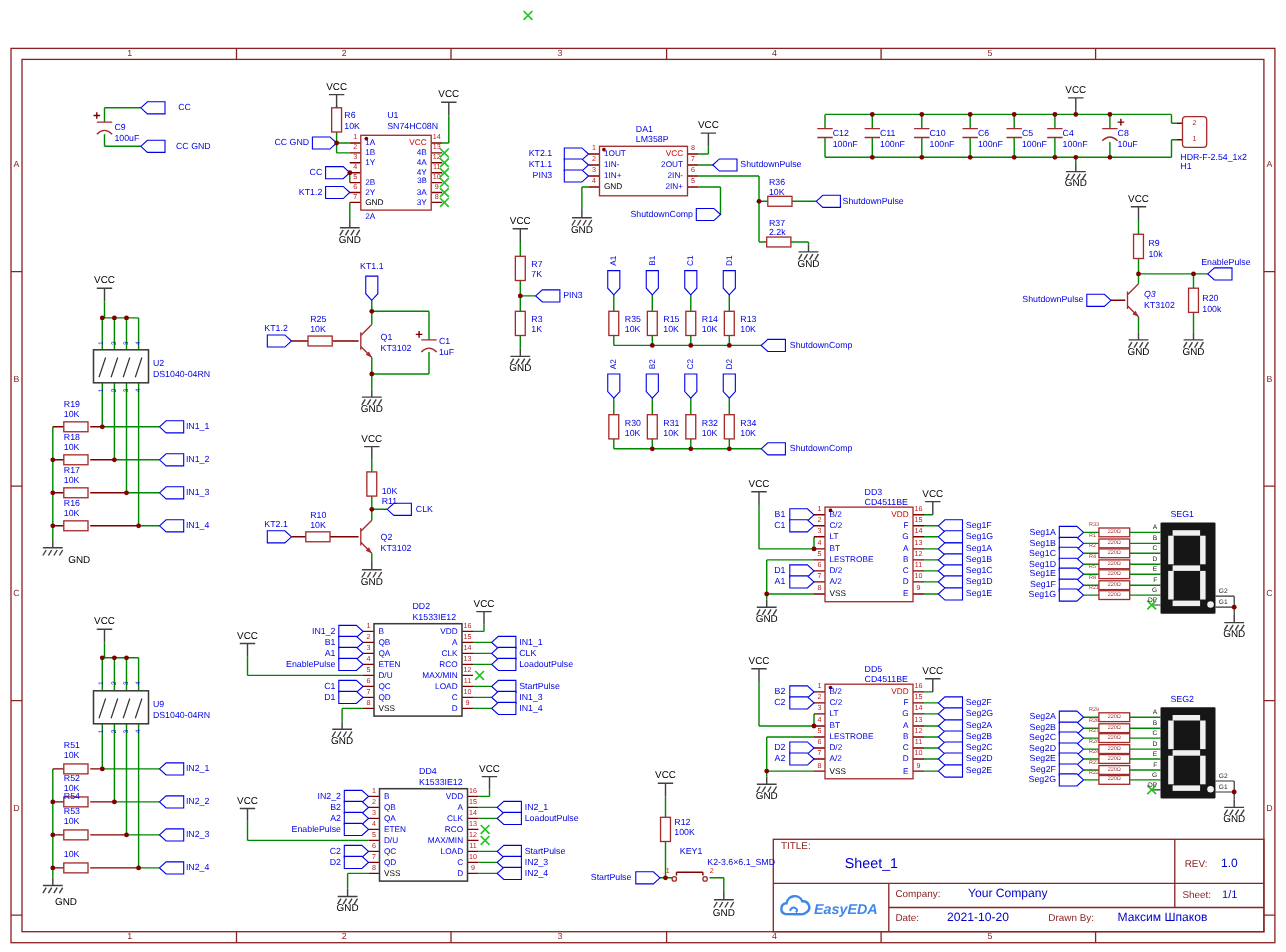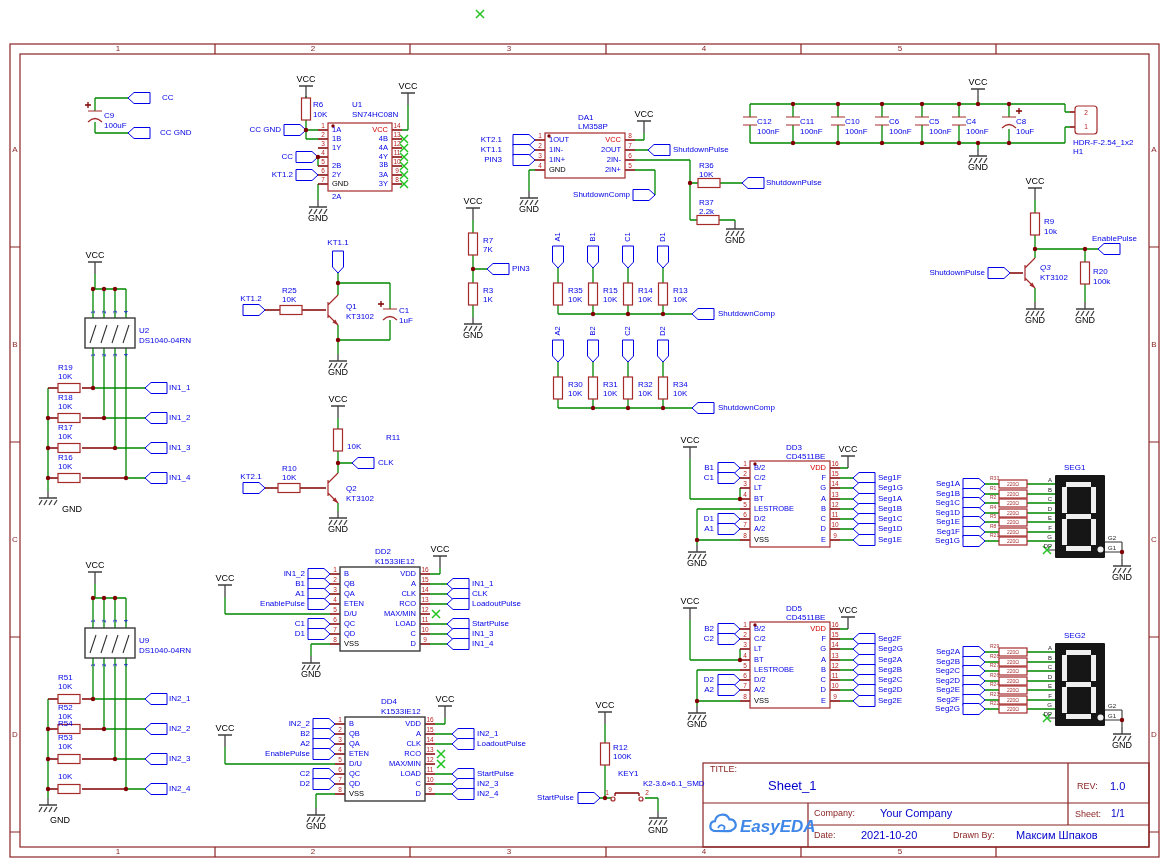--- a/index.html
+++ b/index.html
@@ -26,21 +26,21 @@
   .gx{stroke:#21c421;stroke-width:1.5;fill:none;}
   .fr{stroke:#8a2424;stroke-width:1.2;fill:none;}
   .dk{stroke:#3b3b3b;stroke-width:1.4;fill:none;}
   .dw{stroke:#333;stroke-width:1.1;fill:none;}
   .gv{stroke:#404040;stroke-width:1.3;fill:none;}
   .dot{fill:#800000;}
   .tbt{position:absolute;white-space:nowrap;line-height:1;}
   .tb-lbl{color:#8a2424;font-size:9px;}
   .tb-val{color:#0000cc;font-size:11px;}
   .tb-title{color:#0000cc;font-size:13px;}
-  .logo-txt{color:#3f87e8;font-size:17px;font-weight:bold;font-style:italic;}
+  .logo-txt{color:#3f87e8;font-size:13px;font-weight:bold;font-style:italic;}
 </style>
 </head>
 <body>
 
 <div id="sheet">
 
 <svg id="schematic-svg" width="1169" height="865" viewBox="0 0 1169 865" xmlns="http://www.w3.org/2000/svg">
   <defs>
     <path id="fL" d="M0 0 L6 -5.5 L22 -5.5 L22 5.5 L6 5.5 Z"></path>
     <path id="fR" d="M0 0 L-6 -5.5 L-22 -5.5 L-22 5.5 L-6 5.5 Z"></path>
@@ -633,21 +633,21 @@
       <div class="lab lb" style="left: 568px; top: 385px; transform: translate(0px, -50%);">R30</div>
       <div class="lab lb" style="left: 568px; top: 394px; transform: translate(0px, -50%);">10K</div>
       <div class="lab lb" style="left: 603px; top: 385px; transform: translate(0px, -50%);">R31</div>
       <div class="lab lb" style="left: 603px; top: 394px; transform: translate(0px, -50%);">10K</div>
       <div class="lab lb" style="left: 638px; top: 385px; transform: translate(0px, -50%);">R32</div>
       <div class="lab lb" style="left: 638px; top: 394px; transform: translate(0px, -50%);">10K</div>
       <div class="lab lb" style="left: 673px; top: 385px; transform: translate(0px, -50%);">R34</div>
       <div class="lab lb" style="left: 673px; top: 394px; transform: translate(0px, -50%);">10K</div>
       <div class="lab lb" style="left: 718px; top: 408px; transform: translate(0px, -50%);">ShutdownComp</div>
       <div class="lab lk" style="left: 338px; top: 399px; transform: translate(-50%, -50%);">VCC</div>
-      <div class="lab lb" style="left: 347px; top: 438px; transform: translate(0px, -50%); margin-left: 39px;">R11</div>
+      <div class="lab lb" style="left: 347px; top: 456px; transform: translate(0px, -50%);">R11</div>
       <div class="lab lb" style="left: 347px; top: 447px; transform: translate(0px, -50%);">10K</div>
       <div class="lab lb" style="left: 378px; top: 463px; transform: translate(0px, -50%);">CLK</div>
       <div class="lab lb" style="left: 282px; top: 469px; transform: translate(0px, -50%);">R10</div>
       <div class="lab lb" style="left: 282px; top: 478px; transform: translate(0px, -50%);">10K</div>
       <div class="lab lb" style="left: 251px; top: 477px; transform: translate(-50%, -50%);">KT2.1</div>
       <div class="lab lb" style="left: 346px; top: 489px; transform: translate(0px, -50%);">Q2</div>
       <div class="lab lb" style="left: 346px; top: 499px; transform: translate(0px, -50%);">KT3102</div>
       <div class="lab lk" style="left: 338px; top: 529px; transform: translate(-50%, -50%);">GND</div>
       <div class="lab lb" style="left: 375px; top: 552px; transform: translate(0px, -50%);">DD2</div>
       <div class="lab lb" style="left: 375px; top: 562px; transform: translate(0px, -50%);">K1533IE12</div>

